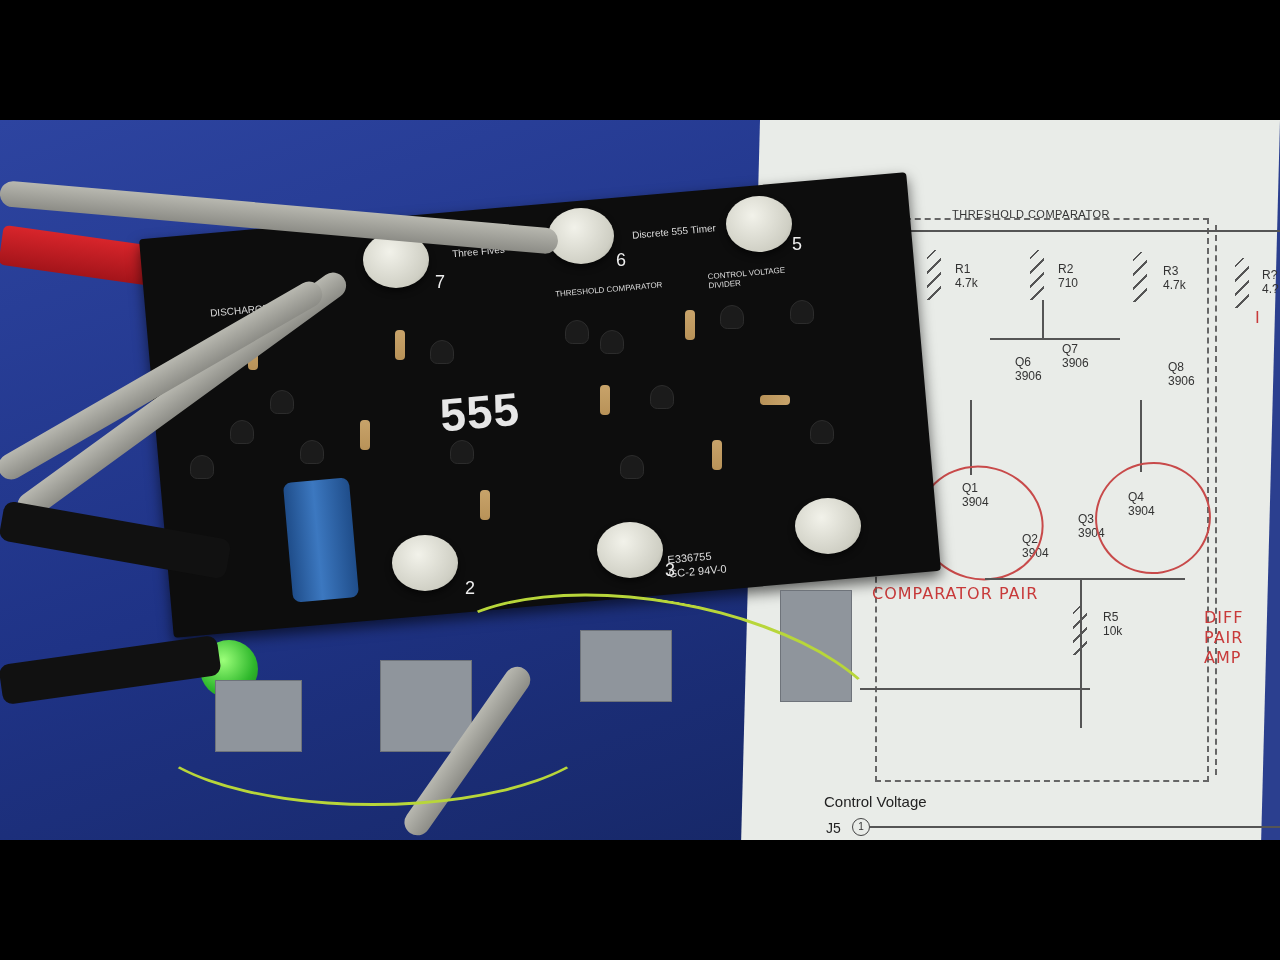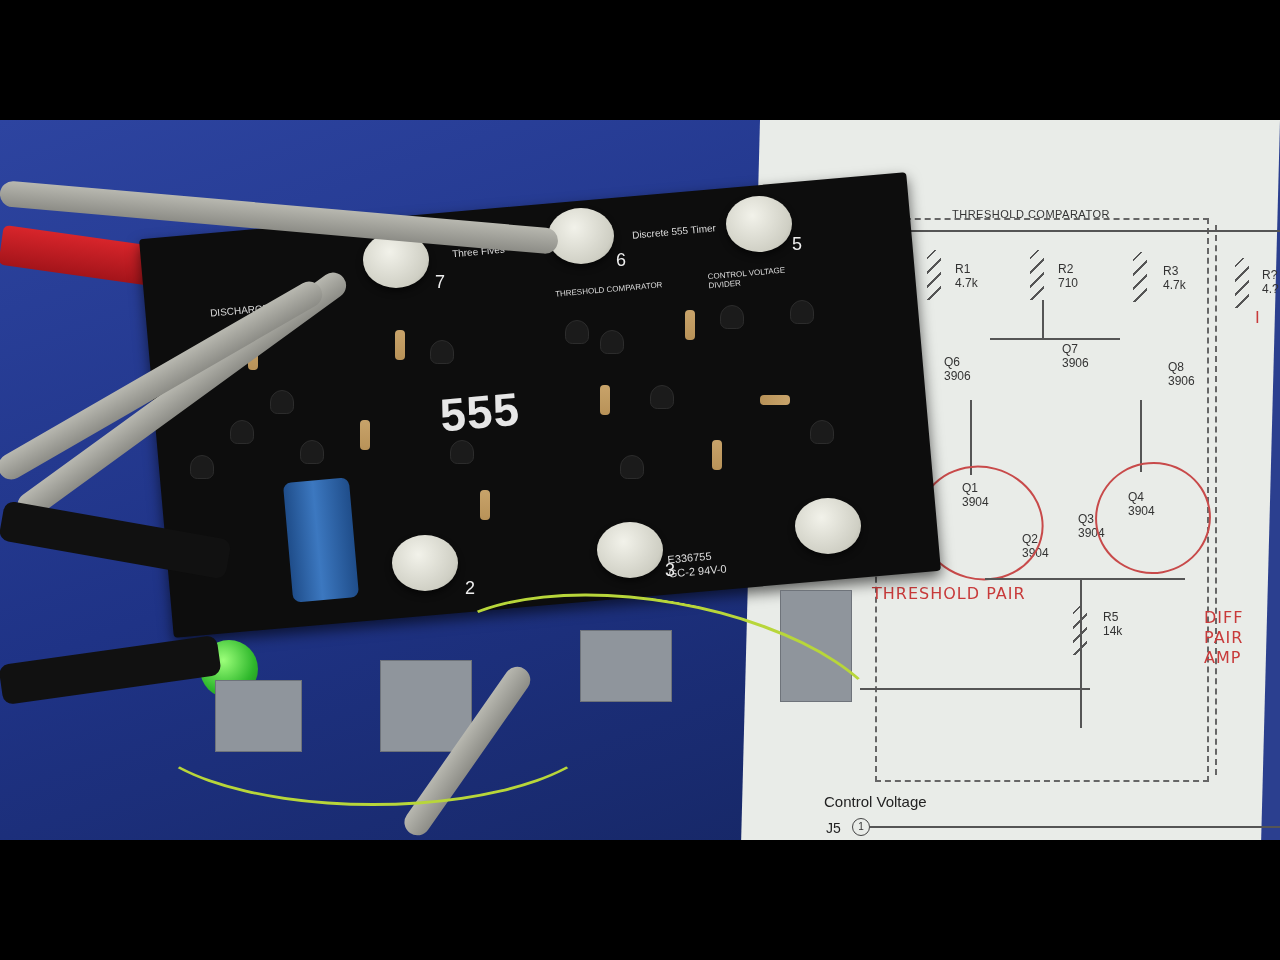--- a/index.html
+++ b/index.html
@@ -61,44 +61,44 @@
 <div class="resistor" style="left:1030px;top:250px"></div>
 <div class="comp-label" style="left:1058px;top:262px"><span>R2</span><br><span>710</span></div>
 
 <div class="resistor" style="left:1133px;top:252px"></div>
 <div class="comp-label" style="left:1163px;top:264px"><span>R3</span><br><span>4.7k</span></div>
 
 <div class="resistor" style="left:1235px;top:258px"></div>
 <div class="comp-label" style="left:1262px;top:268px"><span>R?</span><br><span>4.?</span></div>
 
 <div class="comp-label" style="left:896px;top:352px"><span>Q5</span><br><span>3906</span></div>
-<div class="comp-label" style="left:944px;top:355px"><span>Q6</span><br><span>3906</span></div>
+<div class="comp-label" style="left:1015px;top:355px"><span>Q6</span><br><span>3906</span></div>
 <div class="comp-label" style="left:1062px;top:342px"><span>Q7</span><br><span>3906</span></div>
 <div class="comp-label" style="left:1168px;top:360px"><span>Q8</span><br><span>3906</span></div>
 
 <div class="wire-h" style="left:990px;top:338px;width:130px"></div>
 <div class="wire-v" style="left:1042px;top:300px;height:40px"></div>
 <div class="wire-v" style="left:970px;top:400px;height:75px"></div>
 <div class="wire-v" style="left:1140px;top:400px;height:72px"></div>
 
 <div class="comp-label" style="left:962px;top:481px"><span>Q1</span><br><span>3904</span></div>
 <div class="comp-label" style="left:1022px;top:532px"><span>Q2</span><br><span>3904</span></div>
 <div class="comp-label" style="left:1078px;top:512px"><span>Q3</span><br><span>3904</span></div>
 <div class="comp-label" style="left:1128px;top:490px"><span>Q4</span><br><span>3904</span></div>
 
 <div class="circle-note" style="left:918px;top:466px;width:122px;height:110px;transform:rotate(15deg)"></div>
 <div class="circle-note" style="left:1095px;top:462px;width:112px;height:108px;transform:rotate(-10deg)"></div>
 
-<div class="red-note" style="left:872px;top:584px">THRESHOLD PAIR</div>
+<div class="red-note" style="left:872px;top:584px">COMPARATOR PAIR</div>
 <div class="red-note" style="left:1204px;top:608px;width:80px">DIFF PAIR AMP</div>
 <div class="red-note" style="left:1255px;top:308px">I</div>
 
 <div class="wire-h" style="left:985px;top:578px;width:200px"></div>
 <div class="resistor" style="left:1073px;top:605px"></div>
-<div class="comp-label" style="left:1103px;top:610px"><span>R5</span><br><span>14k</span></div>
+<div class="comp-label" style="left:1103px;top:610px"><span>R5</span><br><span>10k</span></div>
 <div class="wire-v" style="left:1080px;top:578px;height:150px"></div>
 <div class="wire-h" style="left:860px;top:688px;width:230px"></div>
 
 <div class="cv-label">Control Voltage</div>
 <div class="j5-label">J5</div>
 <div class="j5-circle">1</div>
 <div class="j5-line"></div>
 
 <div class="red-clip"></div>
 <div class="red-cap"></div>

